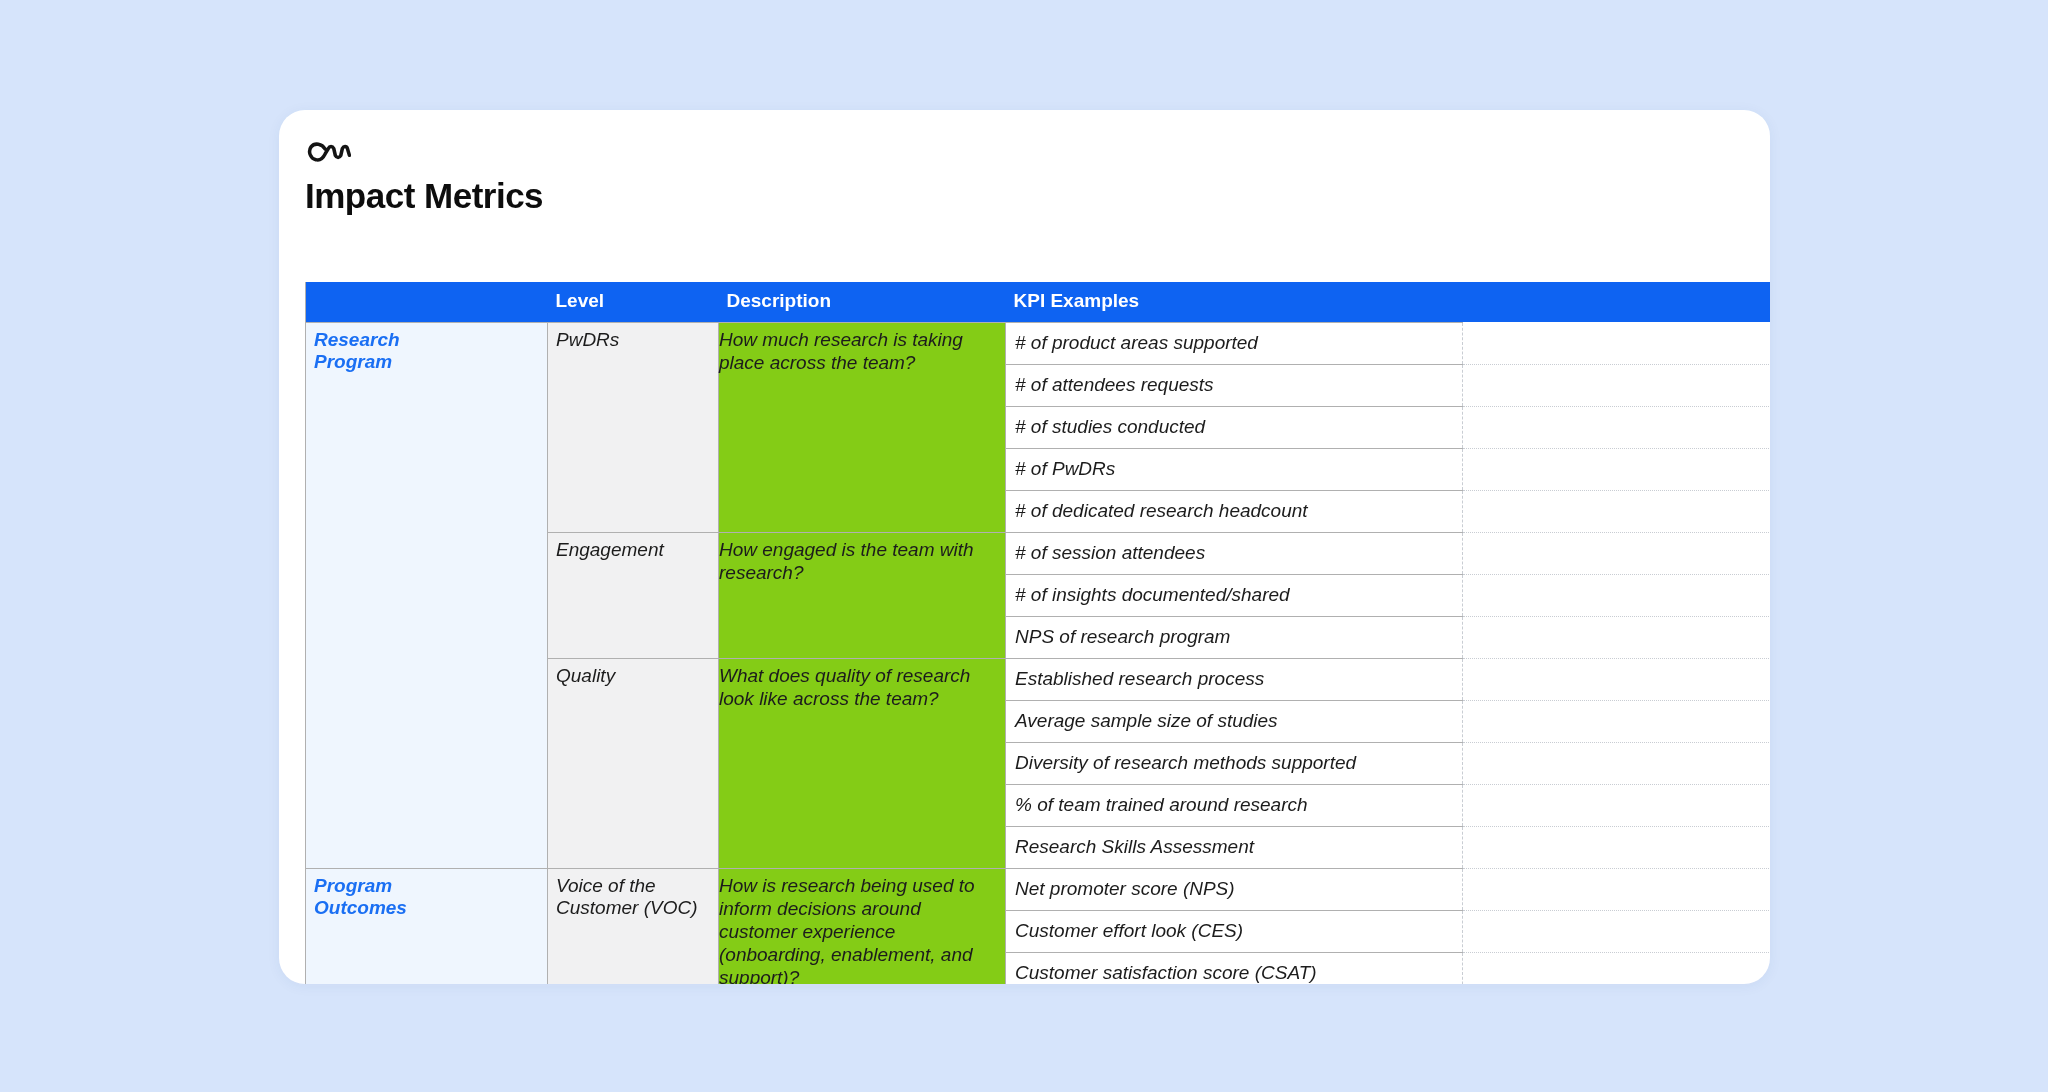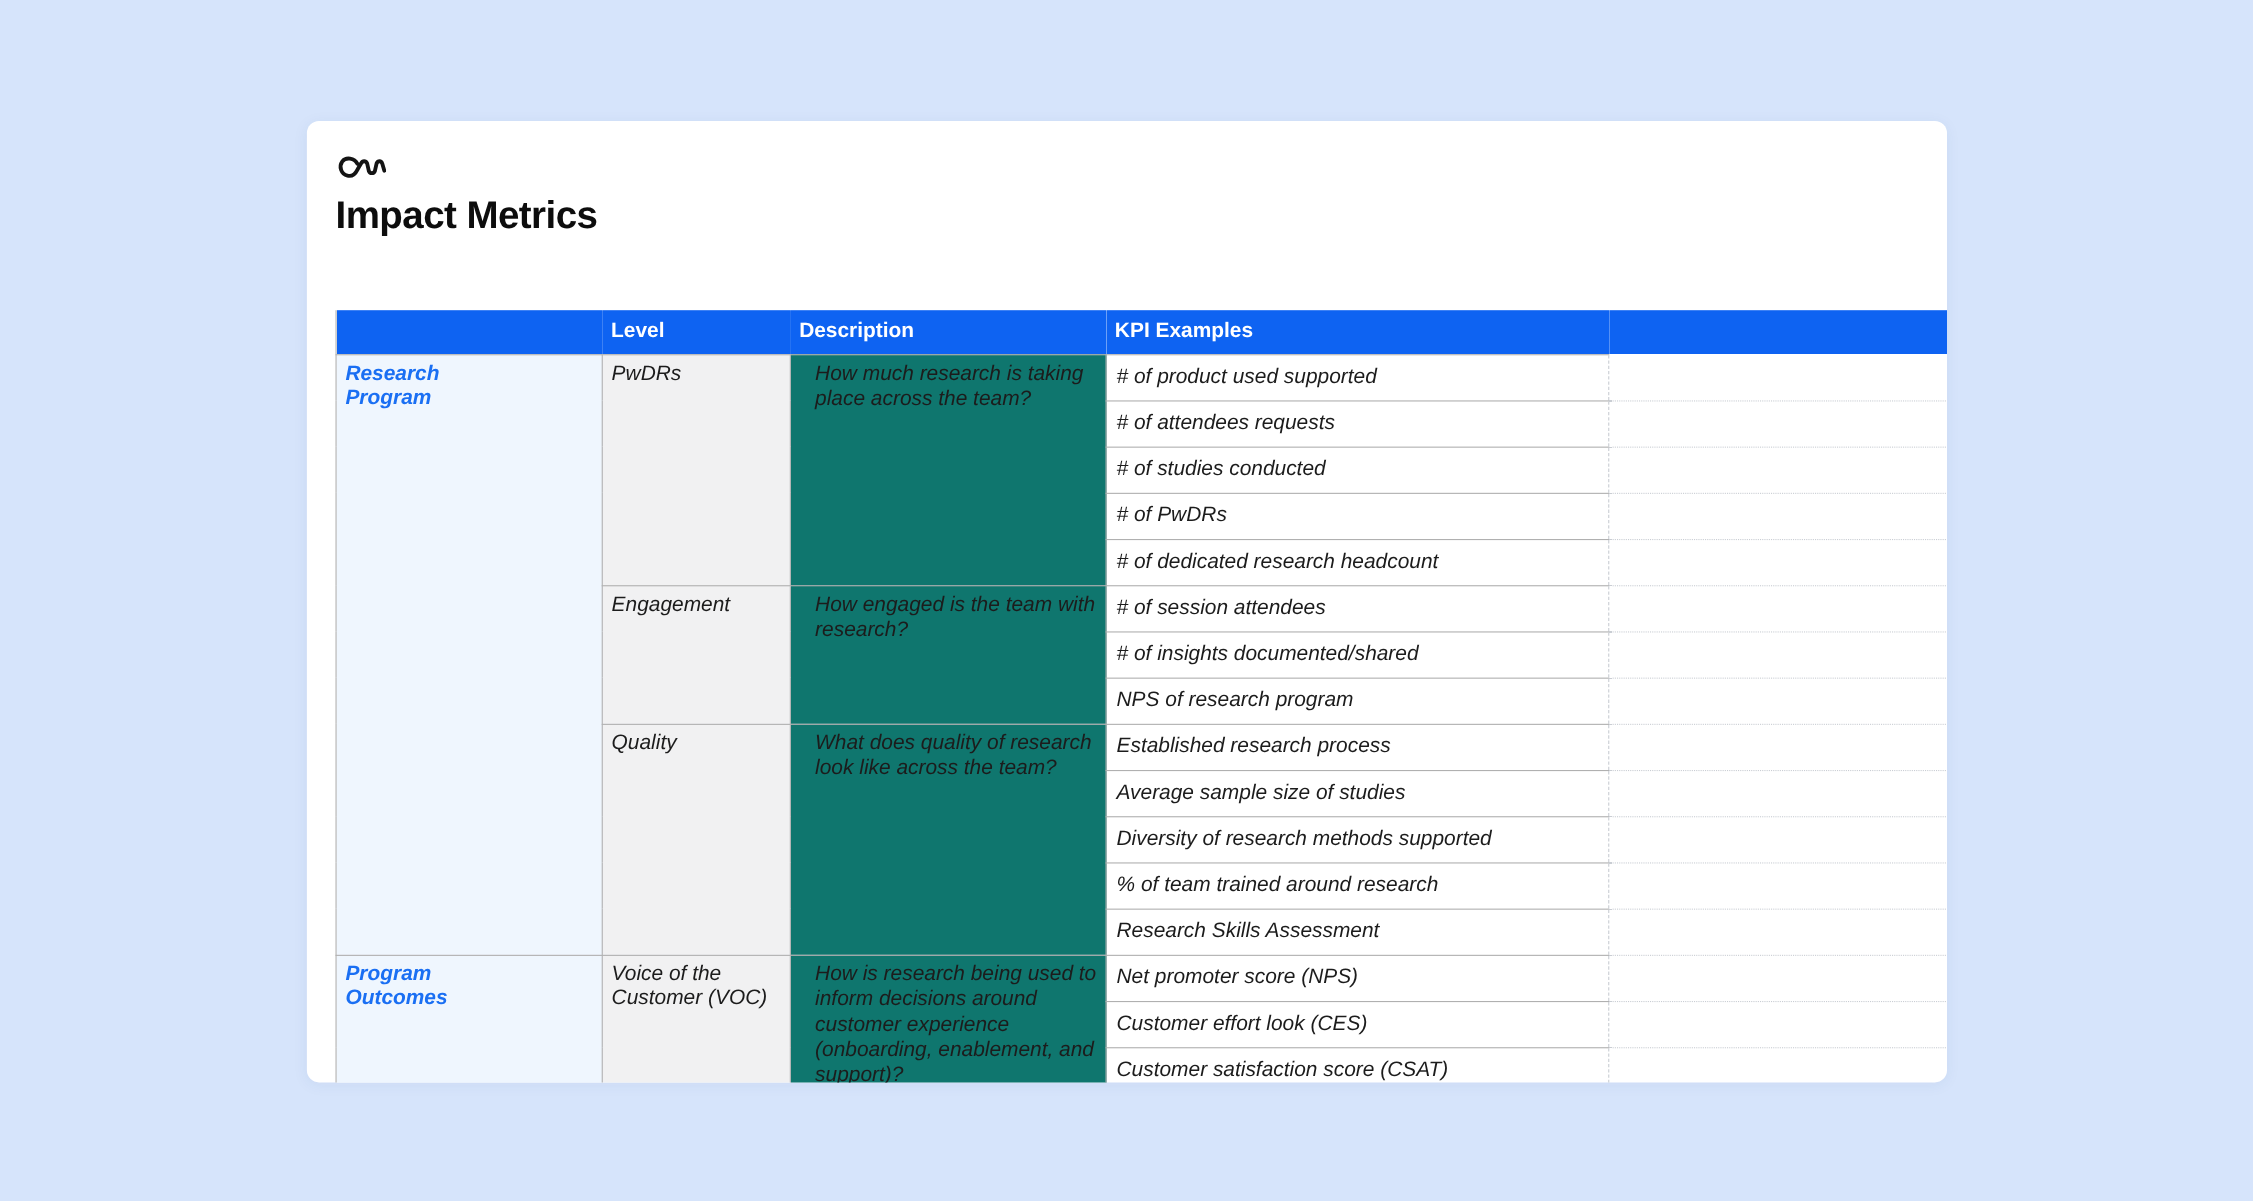--- a/index.html
+++ b/index.html
@@ -11,21 +11,21 @@
   html,body{width:2048px;height:1092px;}
   body{
     background:var(--page-bg);
     font-family:"Liberation Sans","DejaVu Sans",sans-serif;
     color:var(--text);
     position:relative;
     overflow:hidden;
   }
   .card{
     position:absolute; left:279px; top:110px; width:1491px; height:874px;
-    background:var(--card-bg); border-radius:11px; overflow:hidden;
+    background:var(--card-bg); border-radius:26px; overflow:hidden;
     box-shadow:0 2px 14px rgba(30,60,120,0.06);
   }
   .logo{ position:absolute; left:26px; top:30px; width:46px; height:24px; }
   .logo svg{ display:block; width:100%; height:100%; }
   .doc-title{
     position:absolute; left:26px; top:66px;
     font-size:35px; font-weight:800; letter-spacing:-0.5px; color:#0d0d0d;
   }
   .doc-subtitle{
     position:absolute; left:26px; top:120px;
@@ -51,23 +51,23 @@
   td.group .glink{
     display:block; max-width:132px;
     color:var(--link-blue); font-weight:700; cursor:pointer;
   }
   td.level{
     background:var(--level-col-bg);
     border:1px solid var(--solid-border);
     padding:6px 8px 0 8px;
   }
   td.desc{
-    background:#0f766e;
+    background:#84cc16;
     border:1px solid var(--solid-border);
-    padding:5px 6px 0 22px;
+    padding:5px 6px 0 0;
     line-height:1.22;
   }
   td.kpi{
     height:42px; vertical-align:middle;
     border:1px solid var(--solid-border);
     border-right:1px dashed var(--dotted-border);
     padding:0 6px 0 9px; white-space:nowrap; overflow:hidden;
   }
   td.empty{
     border-left:1px dashed var(--dotted-border);
@@ -110,21 +110,21 @@
       </tr>
     </thead>
     <tbody>
 
       <tr>
         <td class="group" rowspan="13">
           <span class="glink">Research Program</span>
         </td>
         <td class="level" rowspan="5">PwDRs</td>
         <td class="desc" rowspan="5">How much research is taking place across the team?</td>
-        <td class="kpi"># of product used supported</td>
+        <td class="kpi"># of product areas supported</td>
         <td class="empty"></td>
       </tr>
       <tr>
         <td class="kpi"># of attendees requests</td>
         <td class="empty"></td>
       </tr>
       <tr>
         <td class="kpi"># of studies conducted</td>
         <td class="empty"></td>
       </tr>

